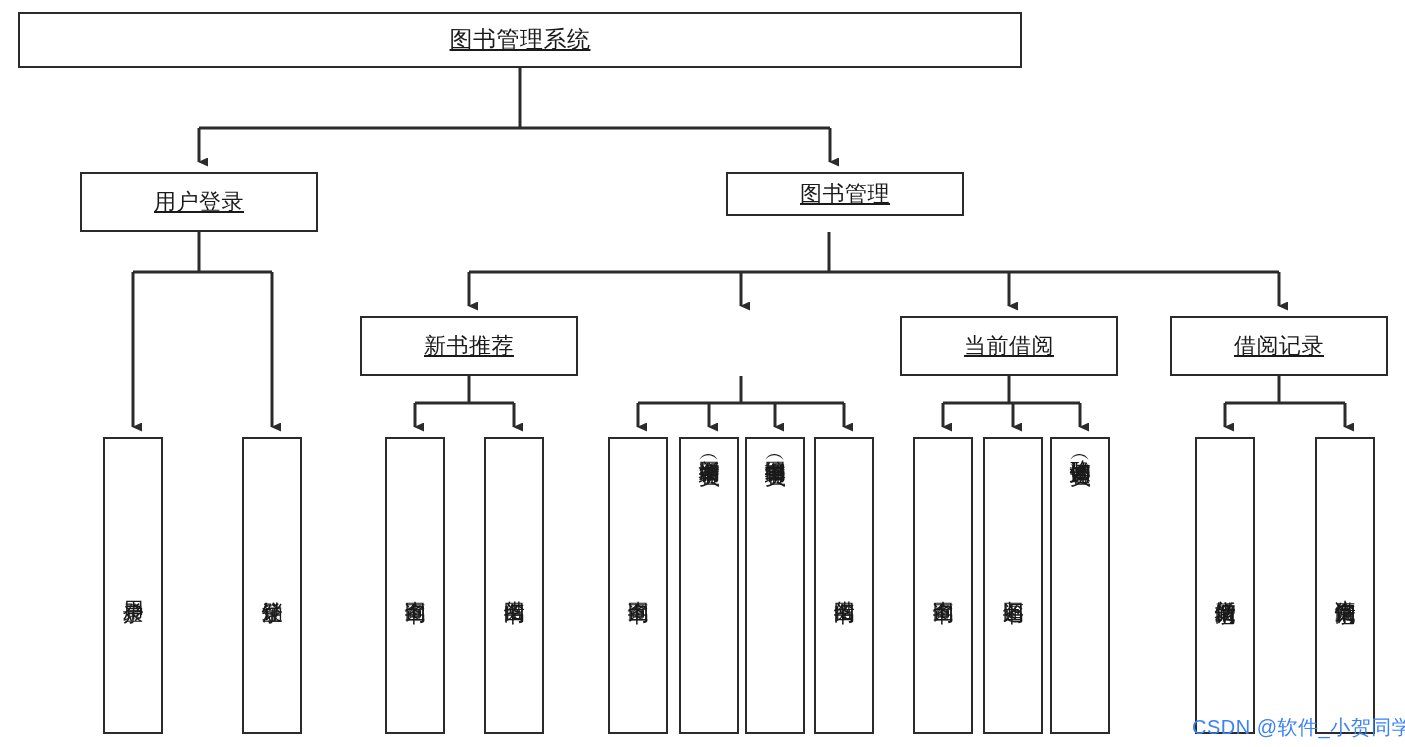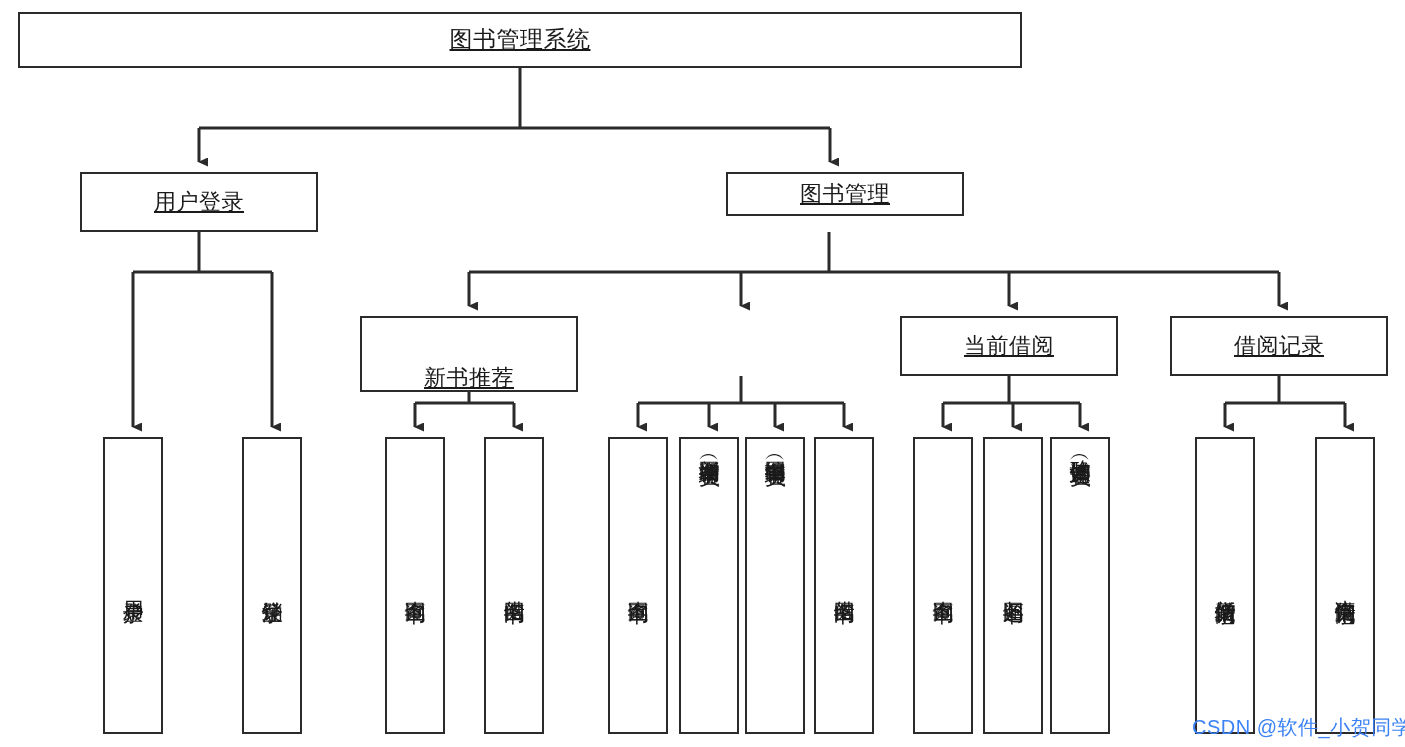--- a/index.html
+++ b/index.html
@@ -139,21 +139,21 @@
     <span class="node-label-h">图书管理系统</span>
   </div>
 
   <div class="node-box" style="left:80px; top:172px; width:238px; height:60px;">
     <span class="node-label-h">用户登录</span>
   </div>
   <div class="node-box" style="left:710px; top:172px; width:238px; height:44px;margin-left:16px;">
     <span class="node-label-h">图书管理</span>
   </div>
 
-  <div class="node-box" style="left:360px; top:316px; width:218px; height:76px;align-items:flex-end;">
+  <div class="node-box" style="left:360px; top:316px; width:218px; height:60px;">
     <span class="node-label-h">新书推荐</span>
   </div>
   <div class="node-box" style="left:900px; top:316px; width:218px; height:60px;text-align:center;">
     <span class="node-label-h">当前借阅</span>
   </div>
   <div class="node-box" style="left:1170px; top:316px; width:218px; height:60px;">
     <span class="node-label-h">借阅记录</span>
   </div>
 
   <div class="leaf-box center-text" style="left:103px; top:437px; width:60px; height:297px;">

